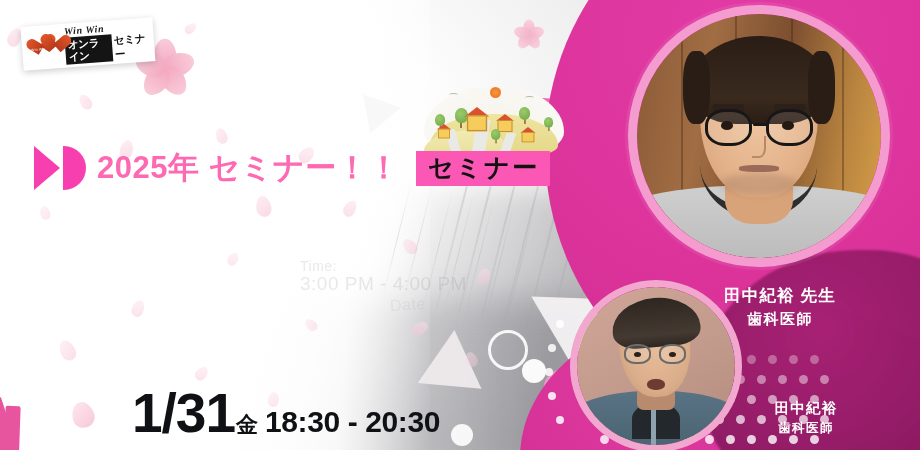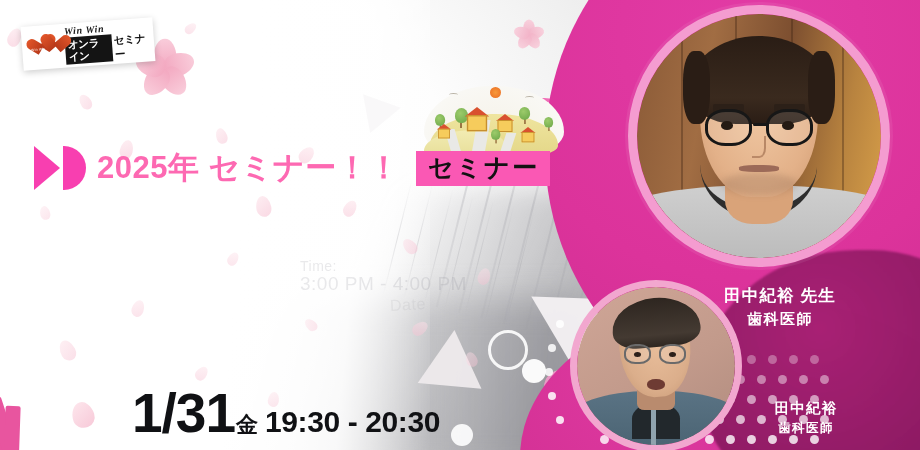--- a/index.html
+++ b/index.html
@@ -546,21 +546,21 @@
   <div class="play-ico">
     <div class="t"></div>
       <div class="d"></div>
   </div>
   <div class="line-year">2025年 セミナー！！</div>
   <div class="badge-free">セミナー</div>
 
   <div class="date-row">
     <span class="date-big">1/31</span>
     <span class="date-dow">金</span>
-    <span class="date-time">19:30 - 20:30</span>
+    <span class="date-time">18:30 - 20:30</span>
   </div>
 
   <div class="spk spk-1">
     <div class="spk-name">田中紀裕 先生</div>
     <div class="spk-role">歯科医師</div>
   </div>
   <div class="spk spk-2">
     <div class="spk-name">田中紀裕</div>
     <div class="spk-role">歯科医師</div>
   </div>

